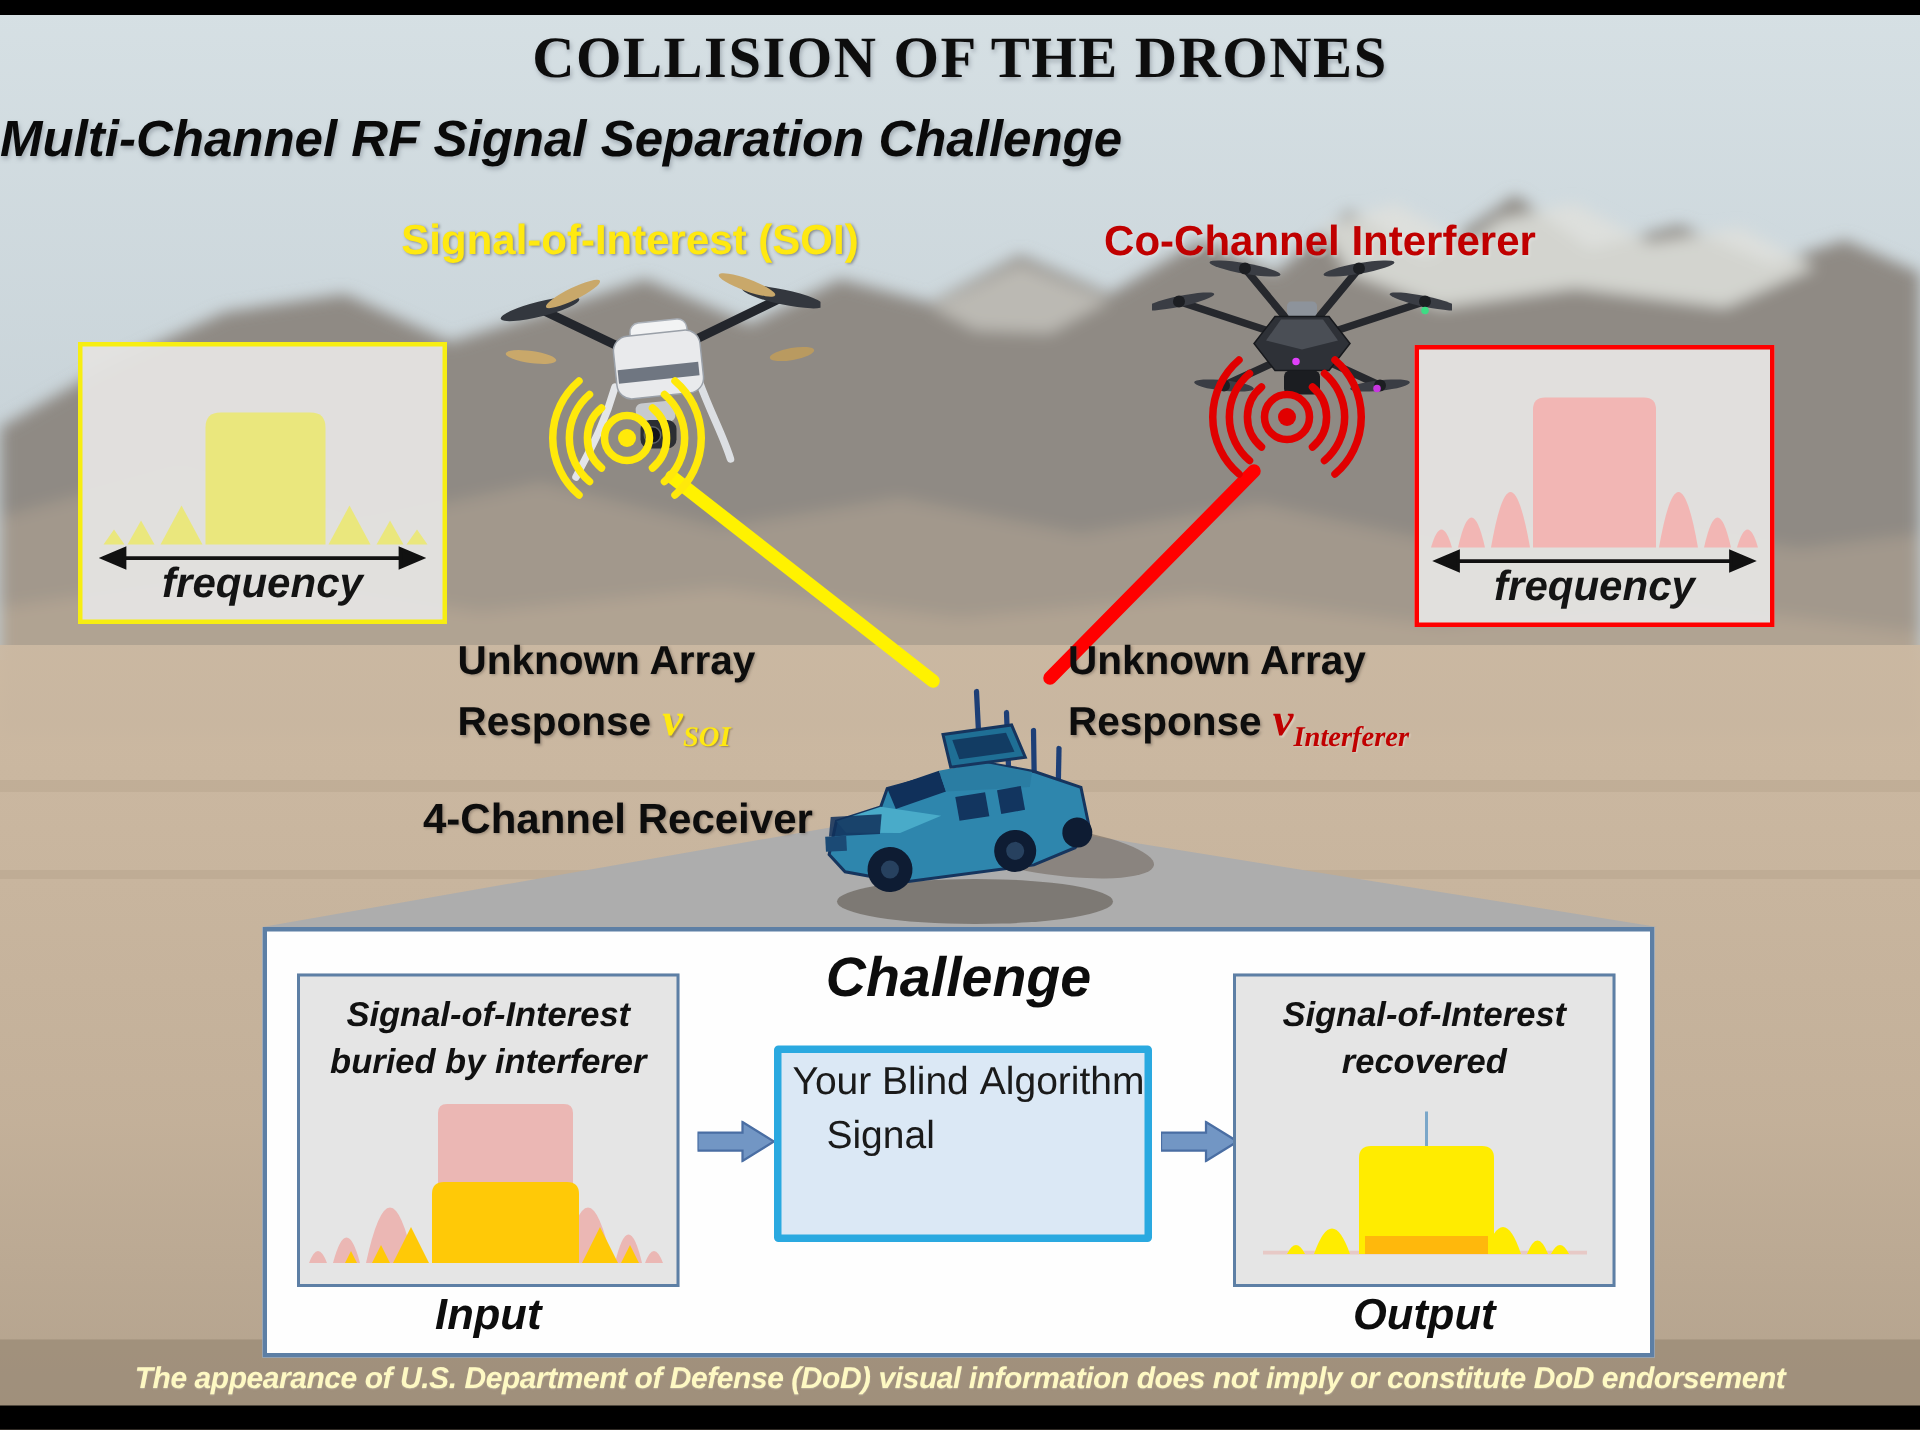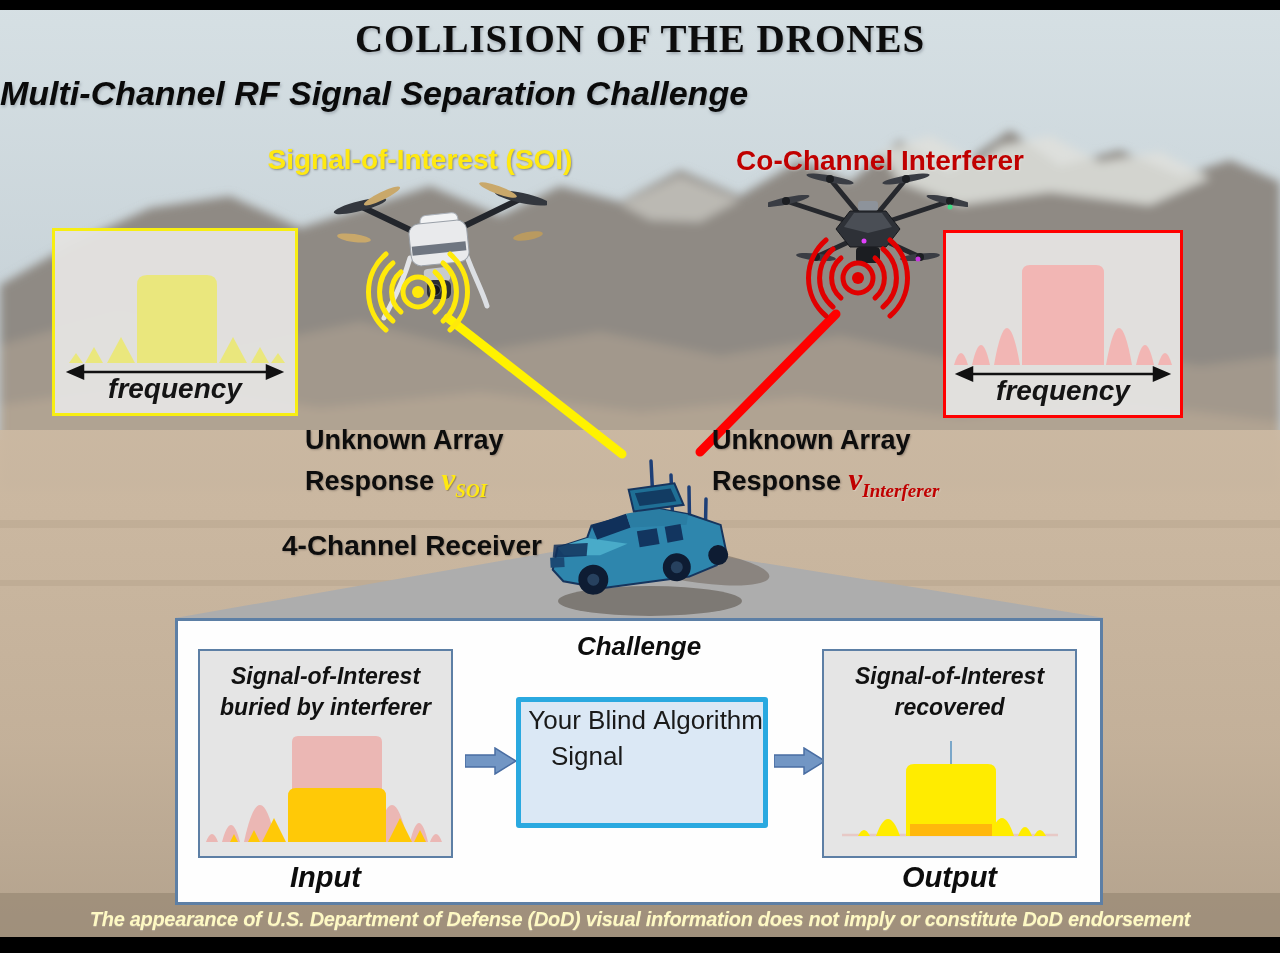--- a/index.html
+++ b/index.html
@@ -36,21 +36,21 @@
   .vsym sub{font-size:19px;line-height:0;}
   .v-yellow{color:#ffe911;text-shadow:1px 1px 1px rgba(80,60,0,.4);}
   .v-red{color:#c00000;text-shadow:1px 1px 1px rgba(255,255,255,.3);}
 
   .receiver-label{left:282px;top:530px;width:260px;text-align:left;font-weight:bold;
     font-size:28px;color:#0d0d0d;text-shadow:1px 1px 2px rgba(90,80,70,.45);}
 
   .challenge-box{left:175px;top:618px;width:928px;height:287px;background:#fefefe;
     border:3px solid #5d7fa5;box-sizing:border-box;}
   .ch-heading{position:absolute;left:0;top:10px;width:100%;text-align:center;
-    font-weight:bold;font-style:italic;font-size:26px;color:#0d0d0d;}
+    font-weight:bold;font-style:italic;font-size:37px;color:#0d0d0d;}
   .io-panel{position:absolute;width:255px;height:209px;background:#e5e5e5;
     border:2px solid #5d7fa5;box-sizing:border-box;}
   .io-panel.input{left:20px;top:28px;}
   .io-panel.output{left:644px;top:28px;}
   .io-title{position:absolute;left:0;top:10px;width:100%;text-align:center;
     font-weight:bold;font-style:italic;font-size:23px;line-height:31px;color:#111;}
   .io-caption{position:absolute;width:255px;text-align:center;top:240px;
     font-weight:bold;font-style:italic;font-size:29px;color:#0d0d0d;}
   .io-caption.input{left:20px;}
   .io-caption.output{left:644px;}

